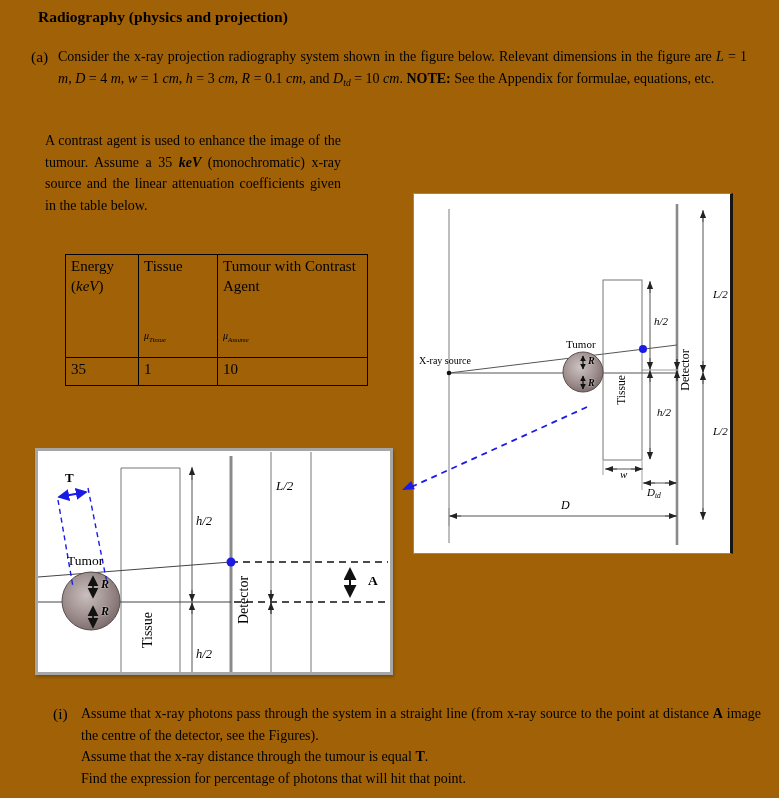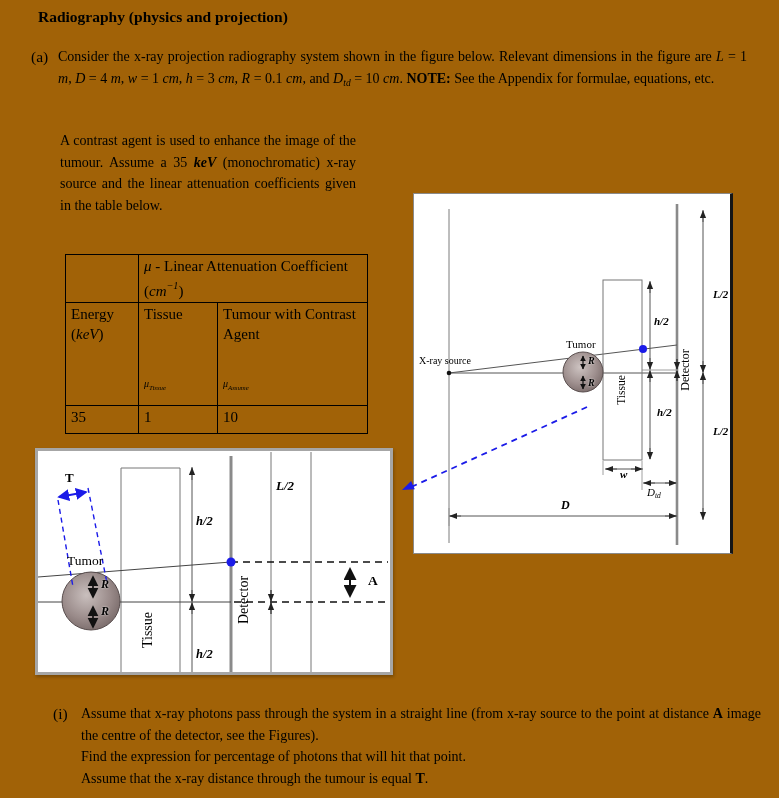--- a/index.html
+++ b/index.html
@@ -22,46 +22,42 @@
               line-height:20px;}
   .cell-flex{display:flex;flex-direction:column;justify-content:space-between;height:96px;}
   .mu-bottom{text-align:left;padding-bottom:2px;font-size:10px;}
   
   .fig1{left:413px;top:193px;width:320px;height:361px;box-sizing:border-box;background:#fff;
         border:1px solid #8a8a8a;border-right:3px solid #161616;}
   .fig2{left:35px;top:448px;width:358px;height:227px;box-sizing:border-box;background:#fff;
         border:3px solid #a6a6a6;box-shadow:1px 2px 3px rgba(0,0,0,0.25);}
   .fig1 svg,.fig2 svg{position:absolute;left:0;top:0;}
   .flabel{position:absolute;font-size:11px;line-height:12px;white-space:nowrap;}
-  .flabel.it{font-style:italic;font-weight:bold;}
+  .flabel.it{font-style:italic;}
   .rot{transform:translate(-50%,-50%) rotate(-90deg);transform-origin:center;}
   .f2label{font-size:13px;line-height:14px;}
   .rlab{font-style:italic;font-weight:bold;font-size:10px;
         text-shadow:0 0 2px rgba(255,255,255,0.8);}
   .f2 .rlab{font-size:12px;}
   .connector{pointer-events:none;}
 </style>
 </head>
 <body>
 
 <div class="page">
 
   <div class="abs title" style="left:38px;top:8px;">Radiography (physics and projection)</div>
 
   <div class="abs marker" style="left:31px;top:46px;">(a)</div>
   <div class="abs body-text" style="left:58px;top:46px;width:689px;"><span>Consider the x-ray projection radiography system shown in the figure below. Relevant dimensions in the figure are </span><span class="r-i">L</span><span> = 1 </span><span class="r-i">m</span><span>, </span><span class="r-i">D</span><span> = 4 </span><span class="r-i">m</span><span>, </span><span class="r-i">w</span><span> = 1 </span><span class="r-i">cm</span><span>, </span><span class="r-i">h</span><span> = 3 </span><span class="r-i">cm</span><span>, </span><span class="r-i">R</span><span> = 0.1 </span><span class="r-i">cm</span><span>, and </span><span class="r-i">D</span><span class="r-i r-sub">td</span><span> = 10 </span><span class="r-i">cm</span><span>. </span><span class="r-b">NOTE:</span><span> See the Appendix for formulae, equations, etc.</span></div>
 
-  <div class="abs body-text" style="left:60px;top:130px;width:296px;"><span>A contrast agent is used to enhance the image of the tumour. Assume a 35 </span><span class="r-bi">keV</span><span> (monochromatic) x-ray source and the linear attenuation coefficients given in the table below.</span></div>
+  <div class="abs body-text" style="left:45px;top:130px;width:296px;"><span>A contrast agent is used to enhance the image of the tumour. Assume a 35 </span><span class="r-bi">keV</span><span> (monochromatic) x-ray source and the linear attenuation coefficients given in the table below.</span></div>
 
   <table class="mu abs" style="left:65px;top:254px;">
     <tbody>
-        <tr>
-      <td style="width:73px;height:47px;"></td>
-      <td colspan="2" style="width:229px;height:47px;"><span class="r-i">μ</span><span> - Linear Attenuation Coefficient (</span><span class="r-i">cm</span><span class="r-i r-sup">−1</span><span>)</span></td>
-    </tr>
     <tr>
       <td style="width:73px;height:103px;"><span>Energy (</span><span class="r-i">keV</span><span>)</span></td>
       <td style="width:79px;height:103px;">
         <div class="cell-flex">
           <span>Tissue</span>
           <span class="mu-bottom"><span class="r-i">μ</span><span class="r-i r-sub">Tissue</span></span>
         </div>
       </td>
       <td style="width:150px;height:103px;">
         <div class="cell-flex">
@@ -238,17 +234,17 @@
   </div>
 
   <svg class="abs connector" style="left:395px;top:400px;" width="200" height="98" viewBox="0 0 200 98">
     <line x1="192" y1="7" x2="14" y2="88" stroke="#1b1be8" stroke-width="1.8" stroke-dasharray="6,5"></line>
     <polygon points="7,90 16.1,80.9 19.8,89.3" fill="#1b1be8"></polygon>
   </svg>
 
   <div class="abs marker" style="left:53px;top:703px;">(i)</div>
   <div class="abs" style="left:81px;top:703px;width:680px;">
     <div class="body-text"><span>Assume that x-ray photons pass through the system in a straight line (from x-ray source to the point at distance </span><span class="r-b">A</span><span> image the centre of the detector, see the Figures).</span></div>
+    <div class="body-text noj"><span>Assume that the x-ray distance through the tumour is equal </span><span class="r-b">T</span><span>.</span></div>
     <div class="body-text noj"><span>Find the expression for percentage of photons that will hit that point.</span></div>
-    <div class="body-text noj"><span>Assume that the x-ray distance through the tumour is equal </span><span class="r-b">T</span><span>.</span></div>
   </div>
 
 </div>
 
 </body></html>

